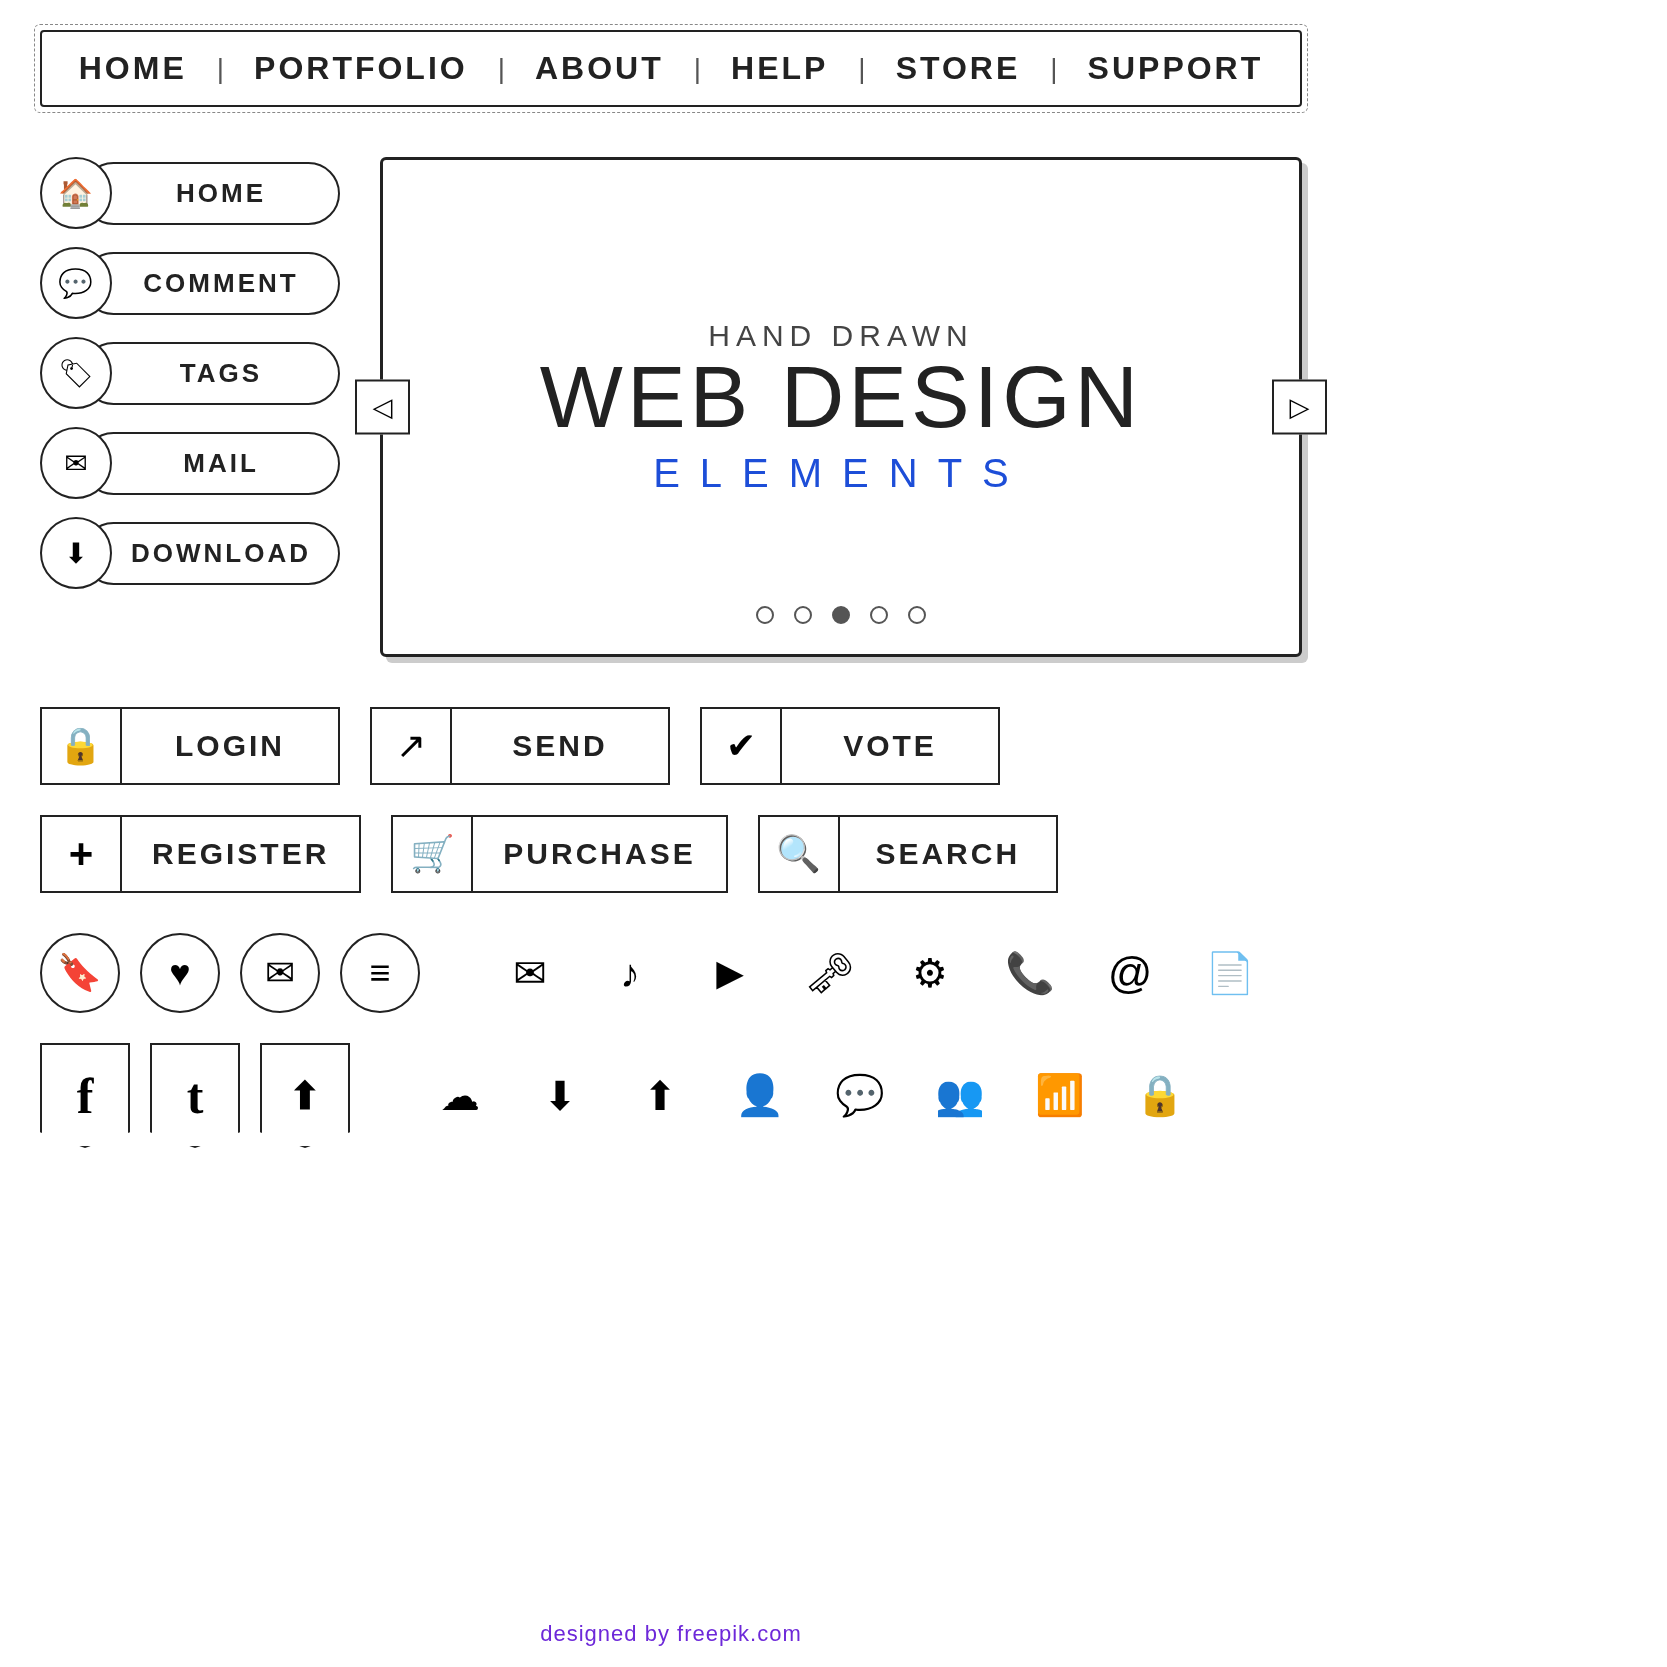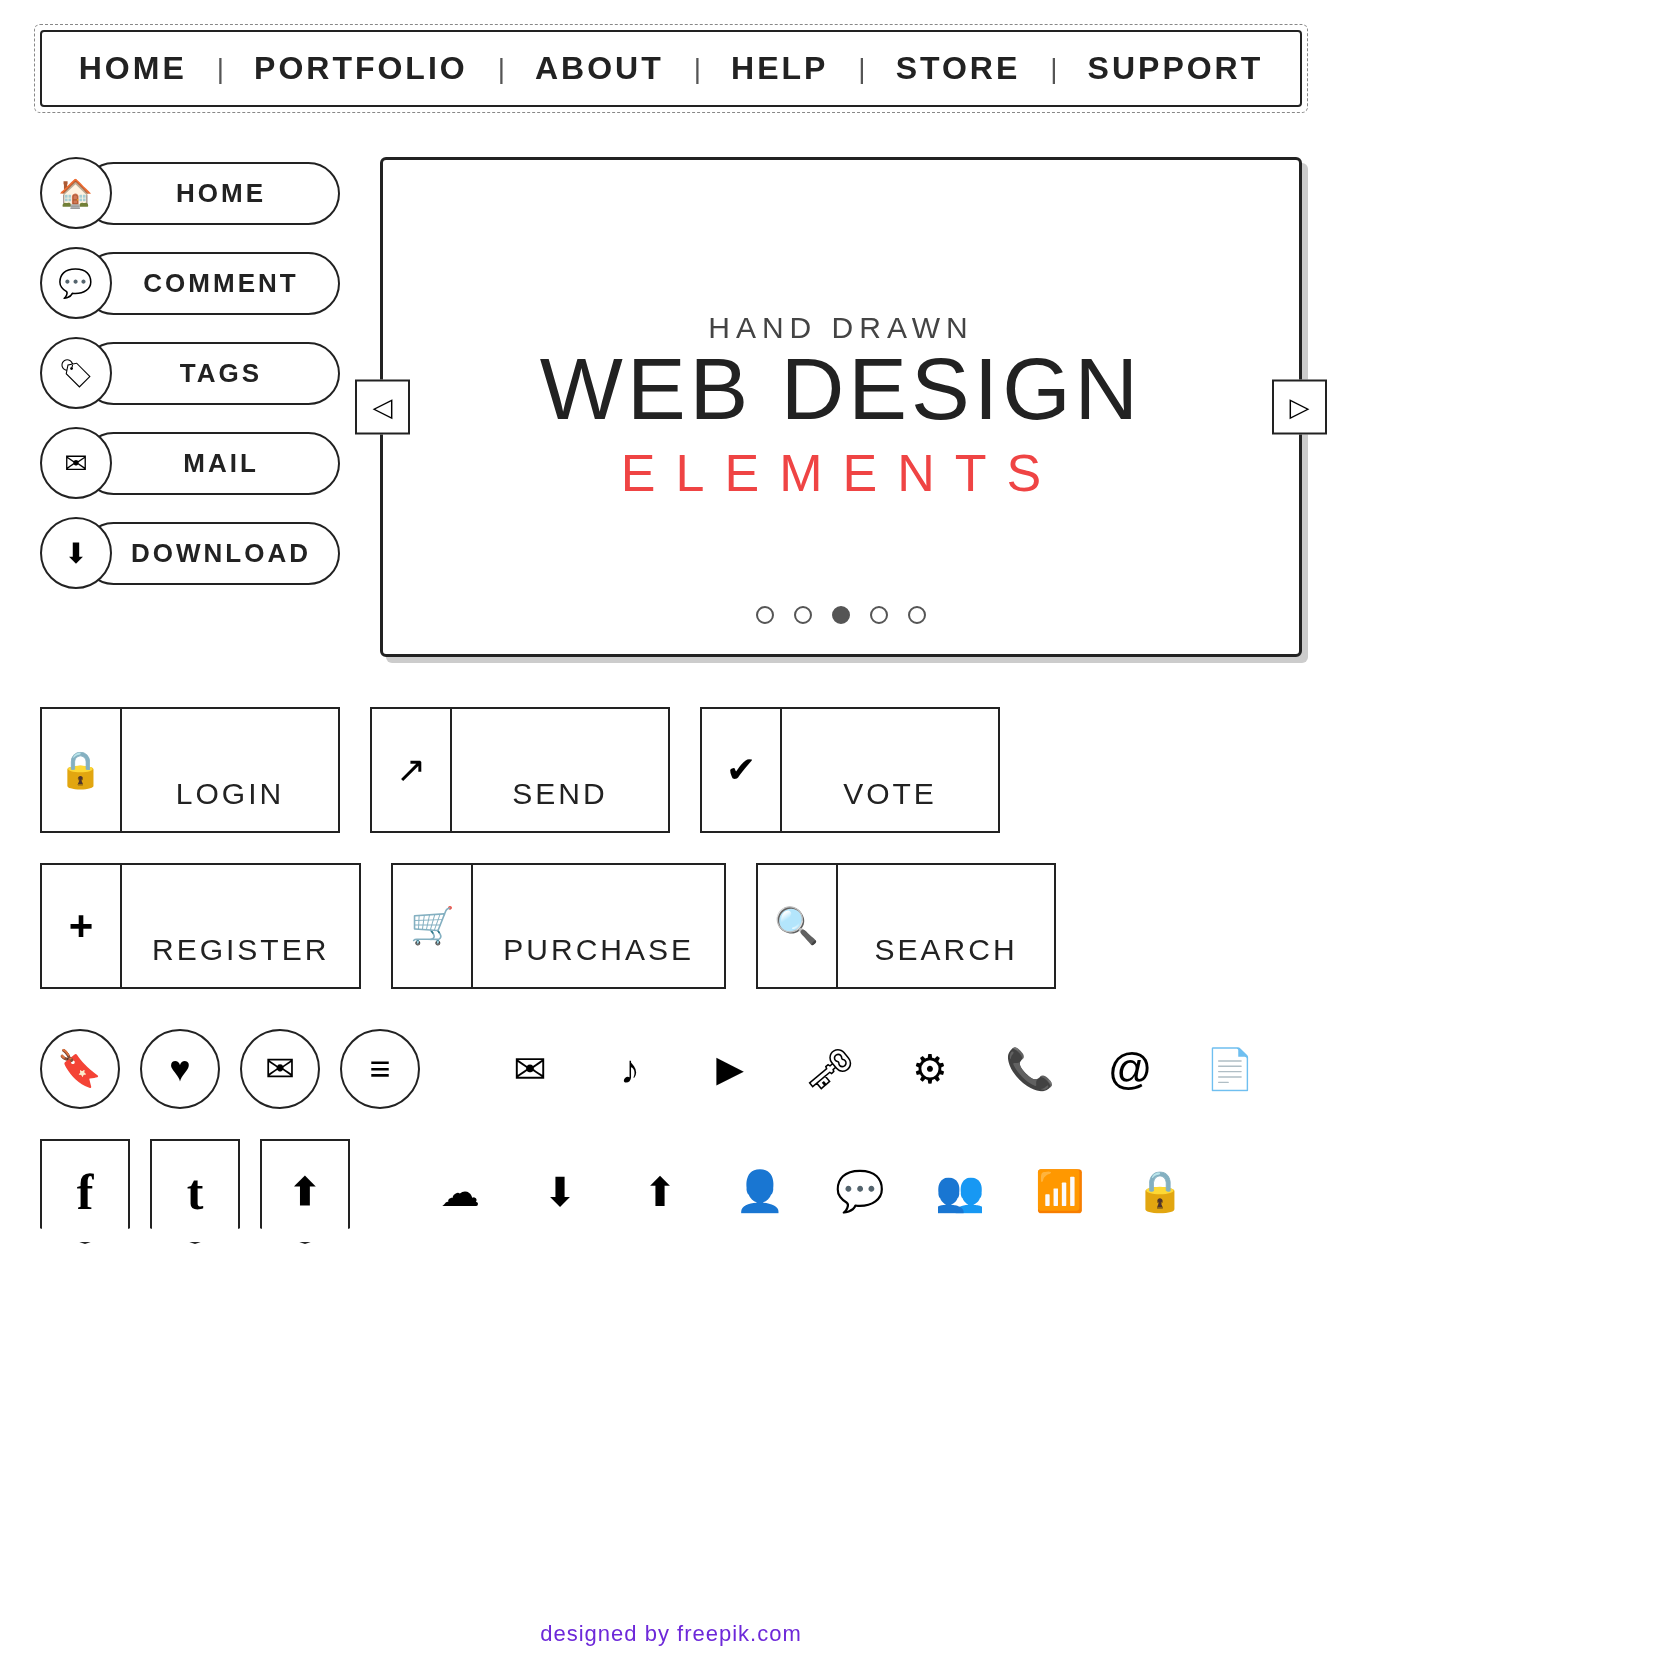--- a/index.html
+++ b/index.html
@@ -155,24 +155,24 @@
     }
     .hero-title {
       font-size: 88px;
       font-weight: 400;
       color: #222;
       letter-spacing: 4px;
       line-height: 1;
       font-family: 'Arial Black', Arial, sans-serif;
     }
     .hero-subtitle2 {
-      font-size: 52px;
+      font-size: 40px;
       letter-spacing: 20px;
       font-weight: 400;
-      color: #ef4444;
+      color: #1d4ed8;
       margin-top: 10px;
       font-family: 'Arial', sans-serif;
     }
     .slider-dots {
       position: absolute;
       bottom: 30px;
       left: 50%;
       transform: translateX(-50%);
       display: flex;
       gap: 20px;
@@ -210,26 +210,25 @@
       justify-content: center;
       font-size: 36px;
       background: #fff;
     }
     .action-btn-label {
       flex: 1;
       display: flex;
       align-items: center;
       justify-content: center;
       font-size: 30px;
-      font-weight: 400;
+      font-weight: 700;
       letter-spacing: 3px;
       color: #222;
       padding: 20px 30px;
       font-family: 'Arial Black', Arial, sans-serif;
-      margin-top: 48px;
     }
 
     
     .icon-grid {
       display: flex;
       flex-direction: column;
       gap: 30px;
       margin-bottom: 20px;
     }
     .icon-row {

